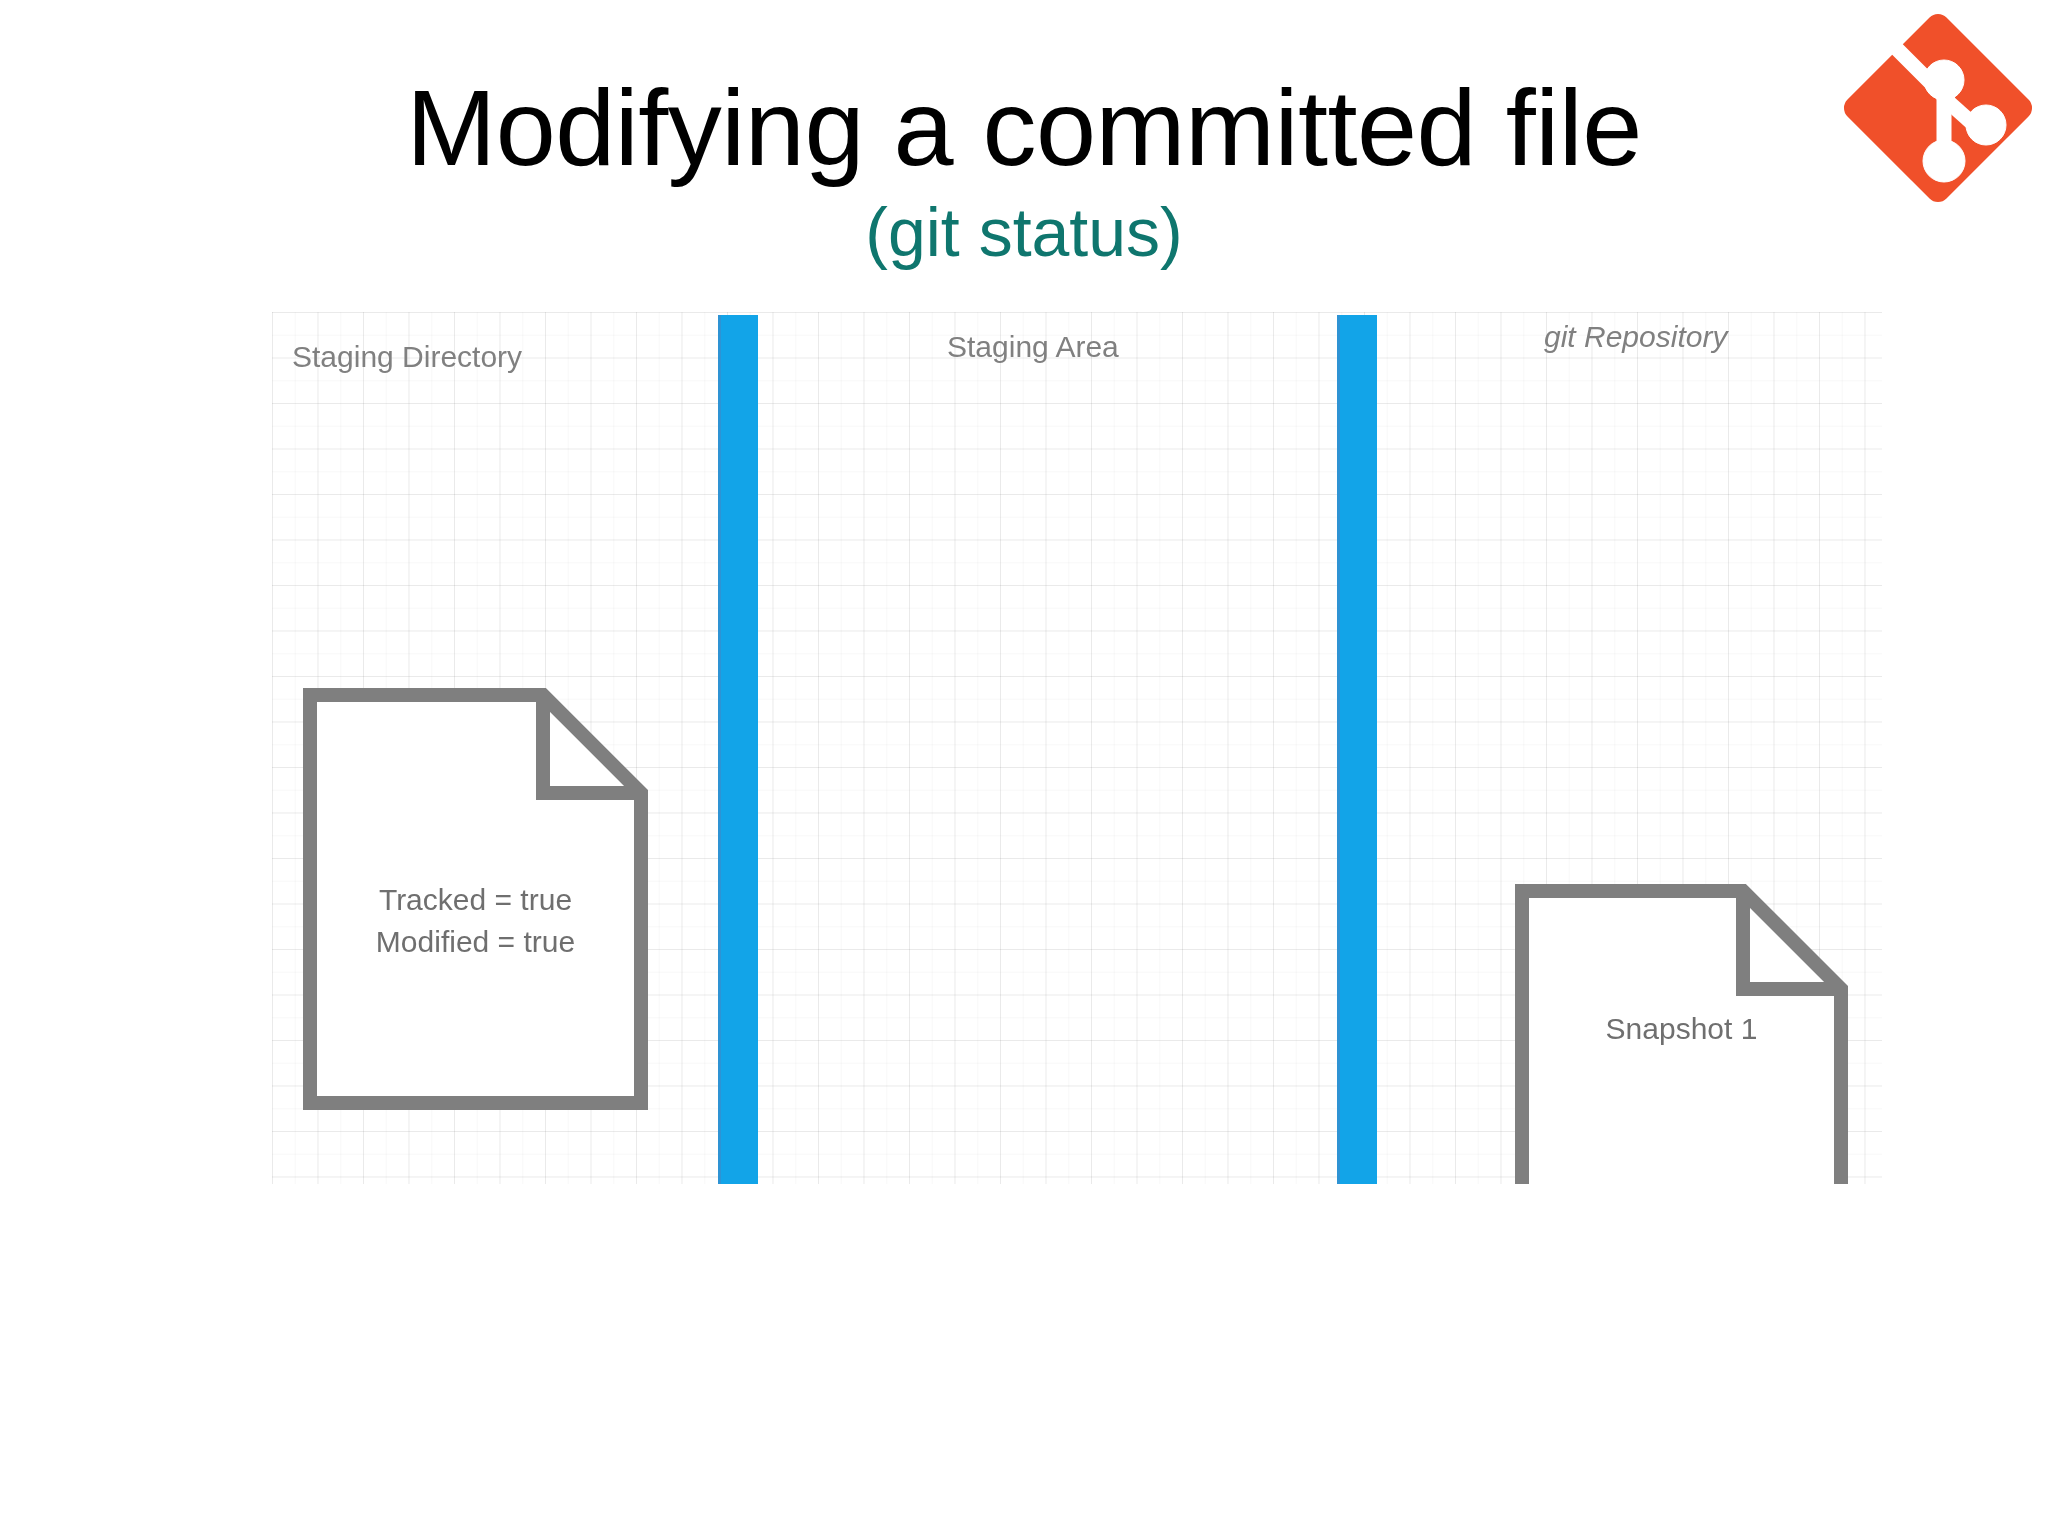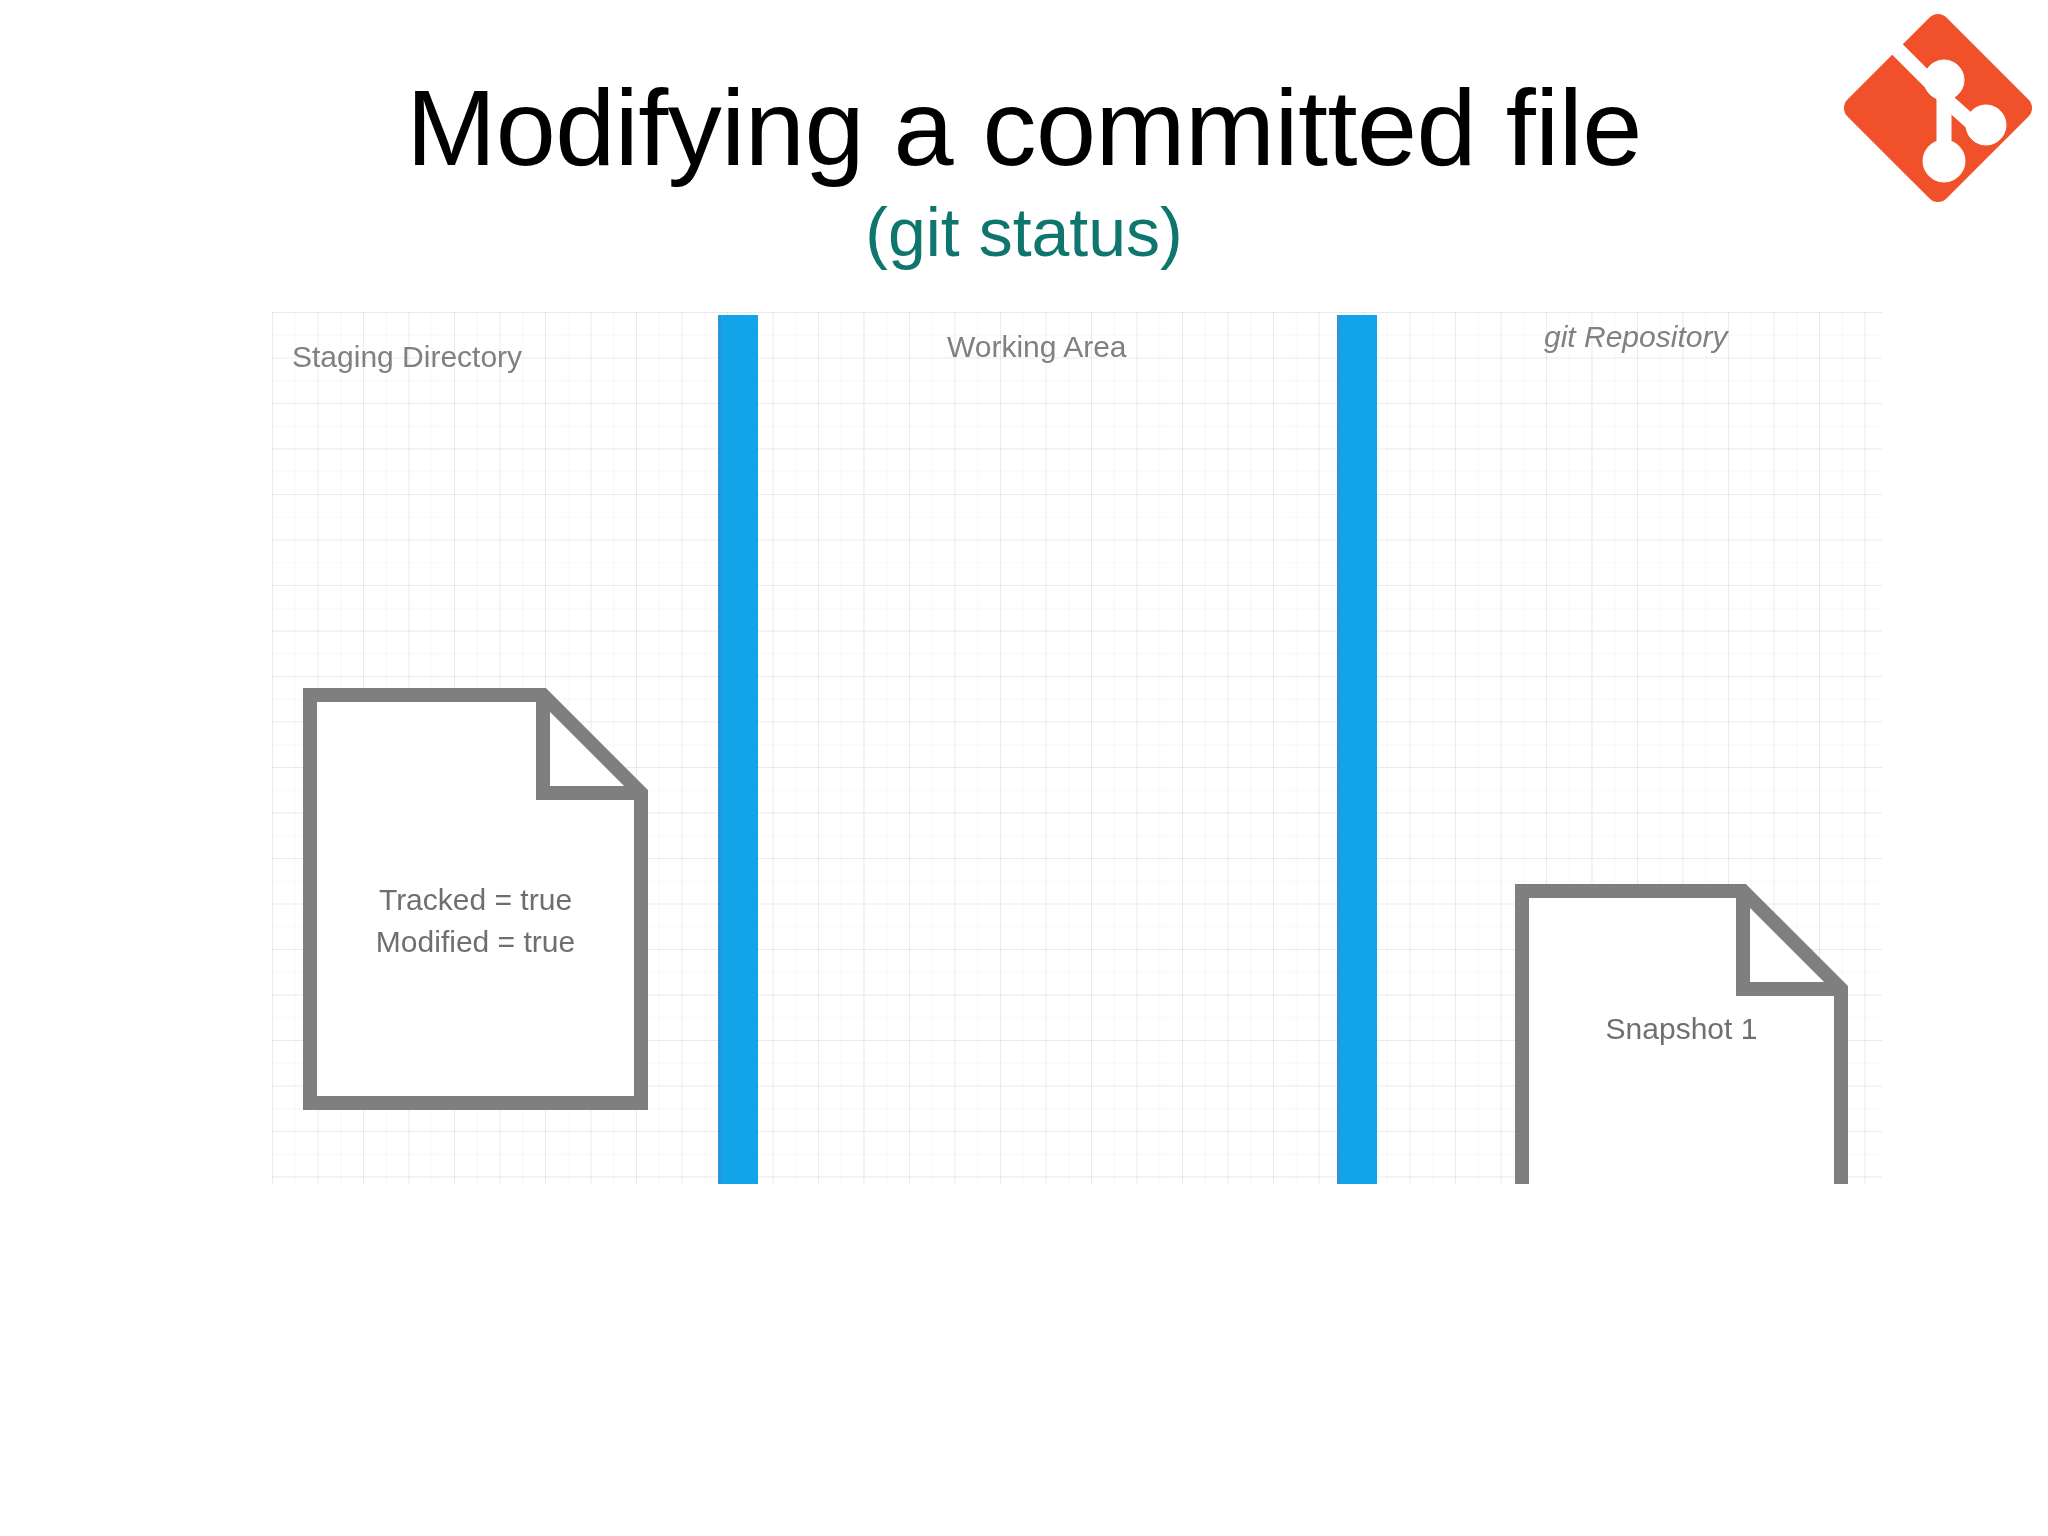--- a/index.html
+++ b/index.html
@@ -151,21 +151,21 @@
       </g>
     </svg>
   </div>
 
   <div class="grid-area"></div>
 
   <div id="bar-1" class="divider-bar"></div>
   <div id="bar-2" class="divider-bar"></div>
 
   <div id="label-working" class="zone-label">Staging Directory</div>
-  <div id="label-staging" class="zone-label">Working Area</div>
+  <div id="label-staging" class="zone-label">Staging Area</div>
   <div id="label-repo" class="zone-label">git Repository</div>
 
   <div id="doc-working" class="doc">
     <svg width="345" height="422" viewBox="0 0 345 422" aria-hidden="true">
       <path d="M7 7 H240 L338 105 V415 H7 Z" fill="#FFFFFF" stroke="#7F7F7F" stroke-width="14" stroke-linejoin="miter"></path>
       <path d="M240 7 V105 H338" fill="none" stroke="#7F7F7F" stroke-width="14"></path>
     </svg>
     <div class="doc-text line-1">Tracked = true</div>
     <div class="doc-text line-2">Modified = true</div>
   </div>

